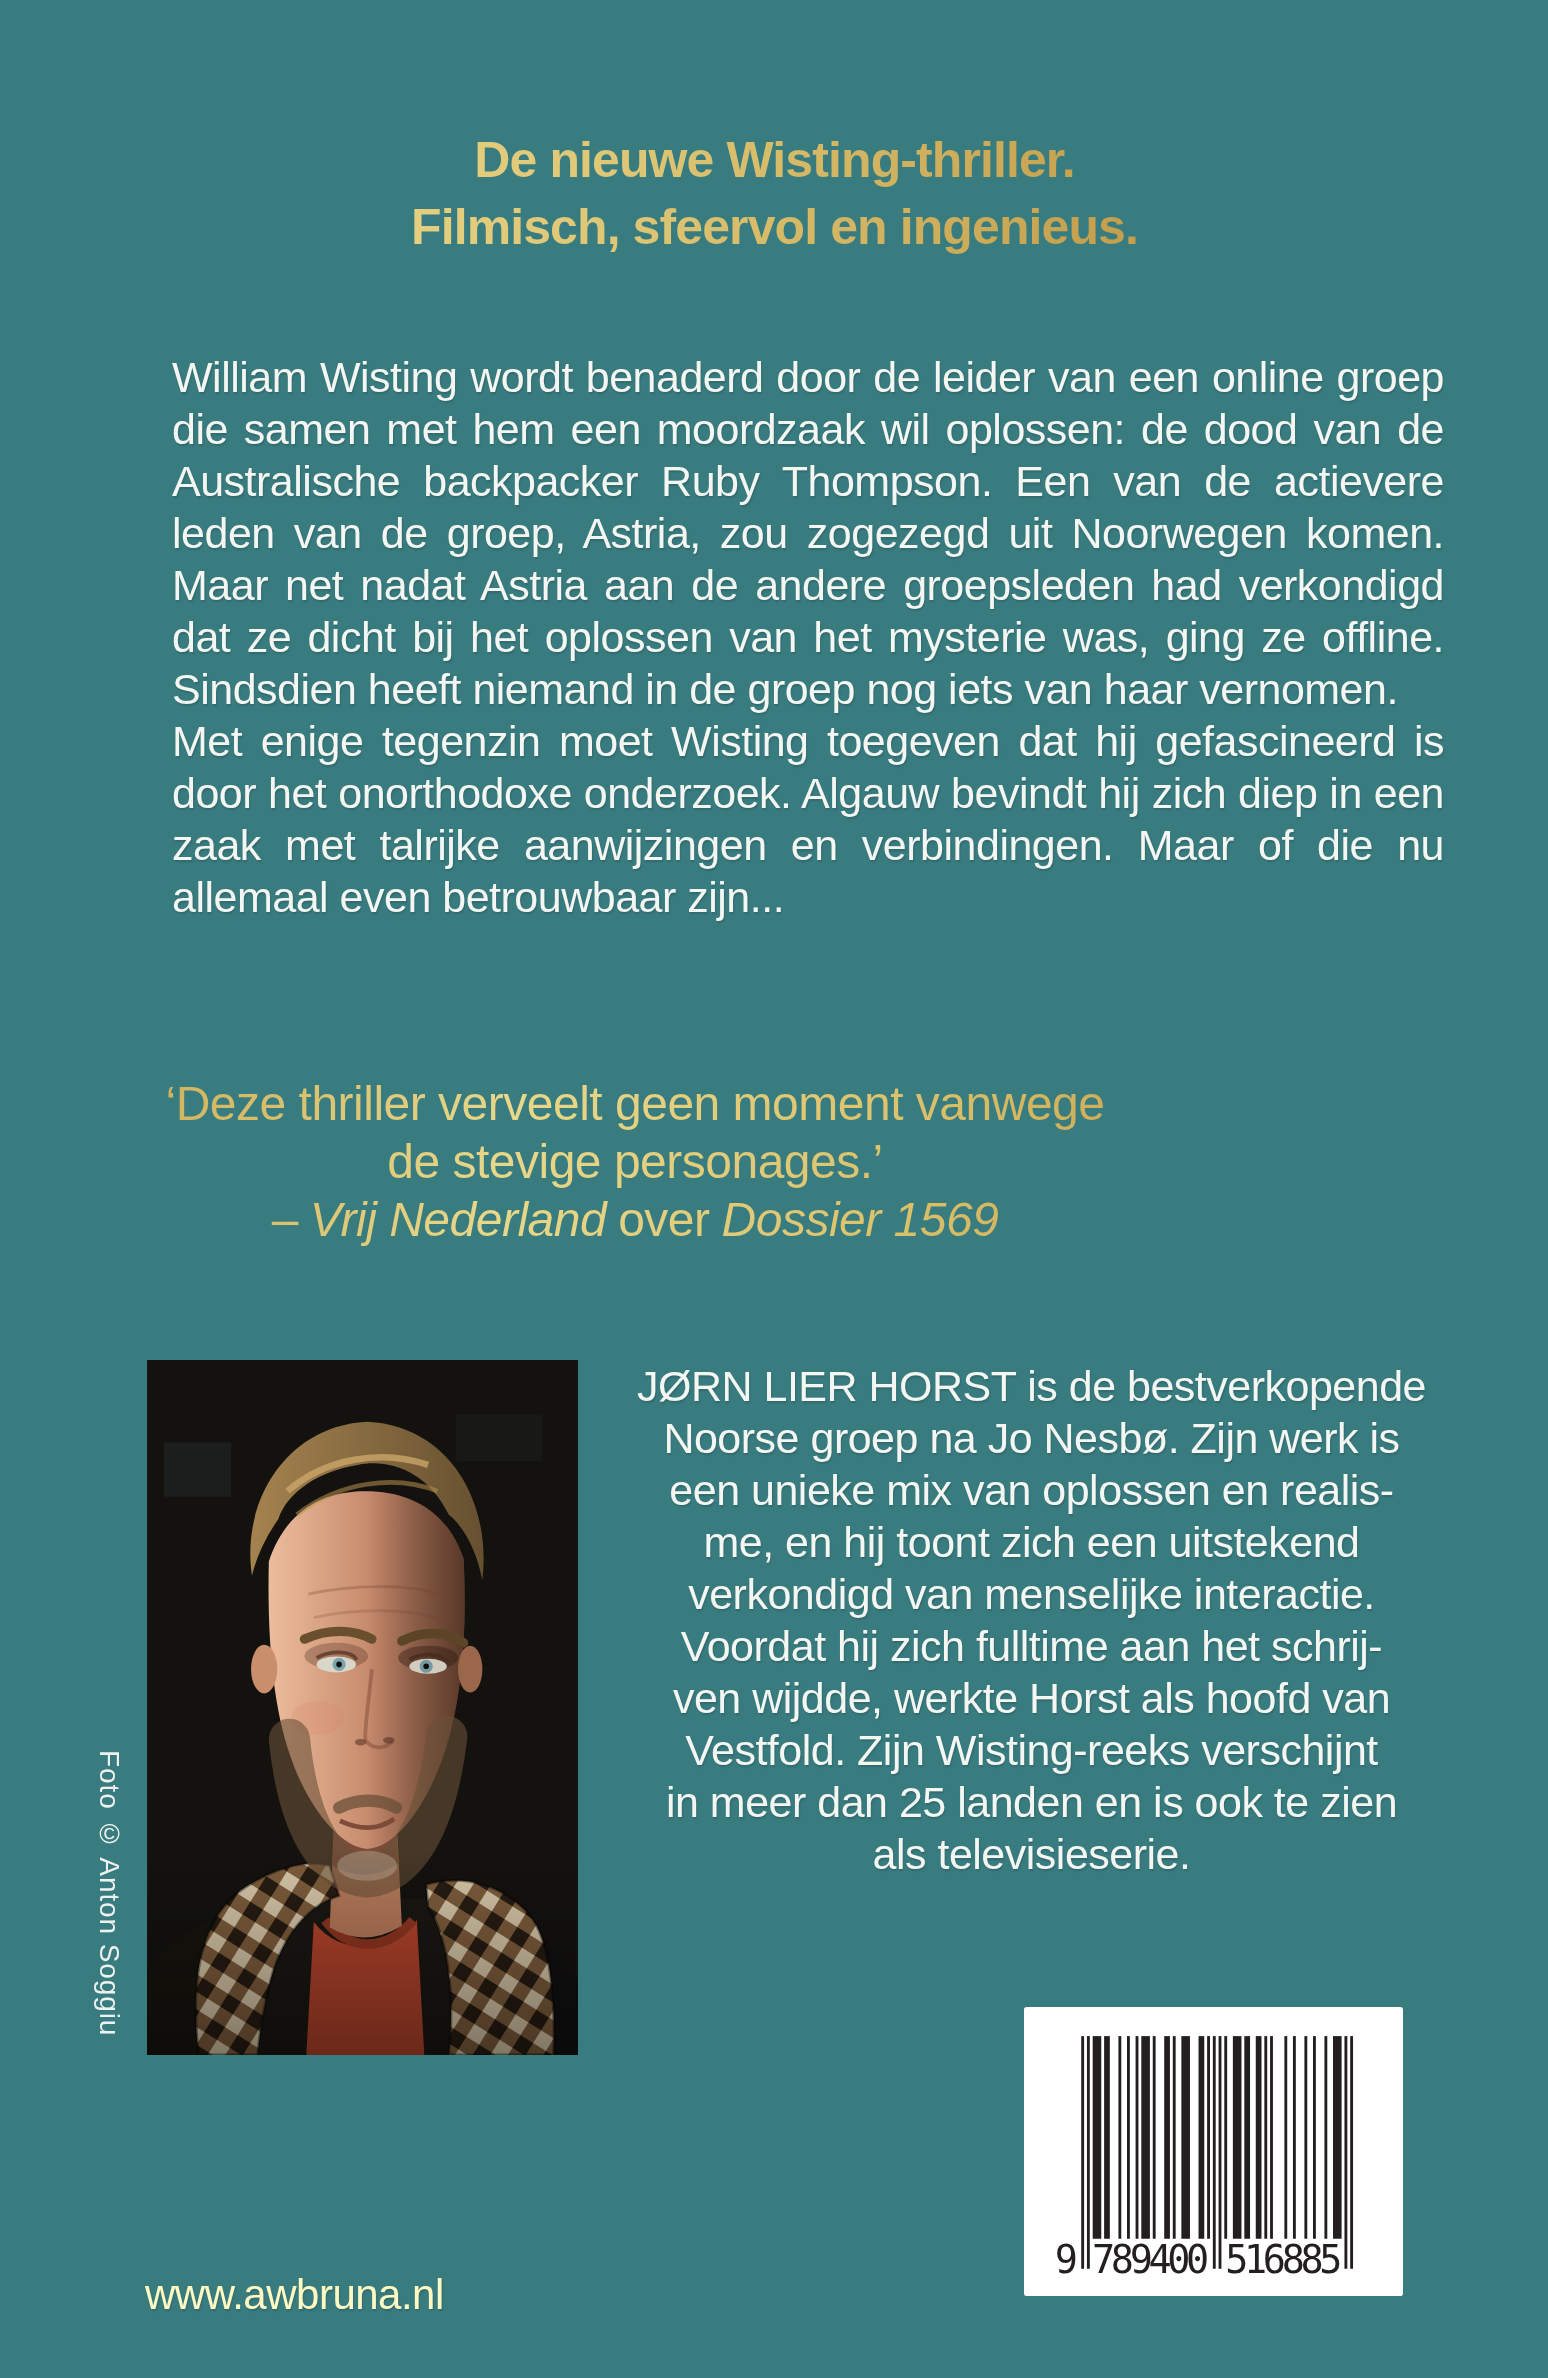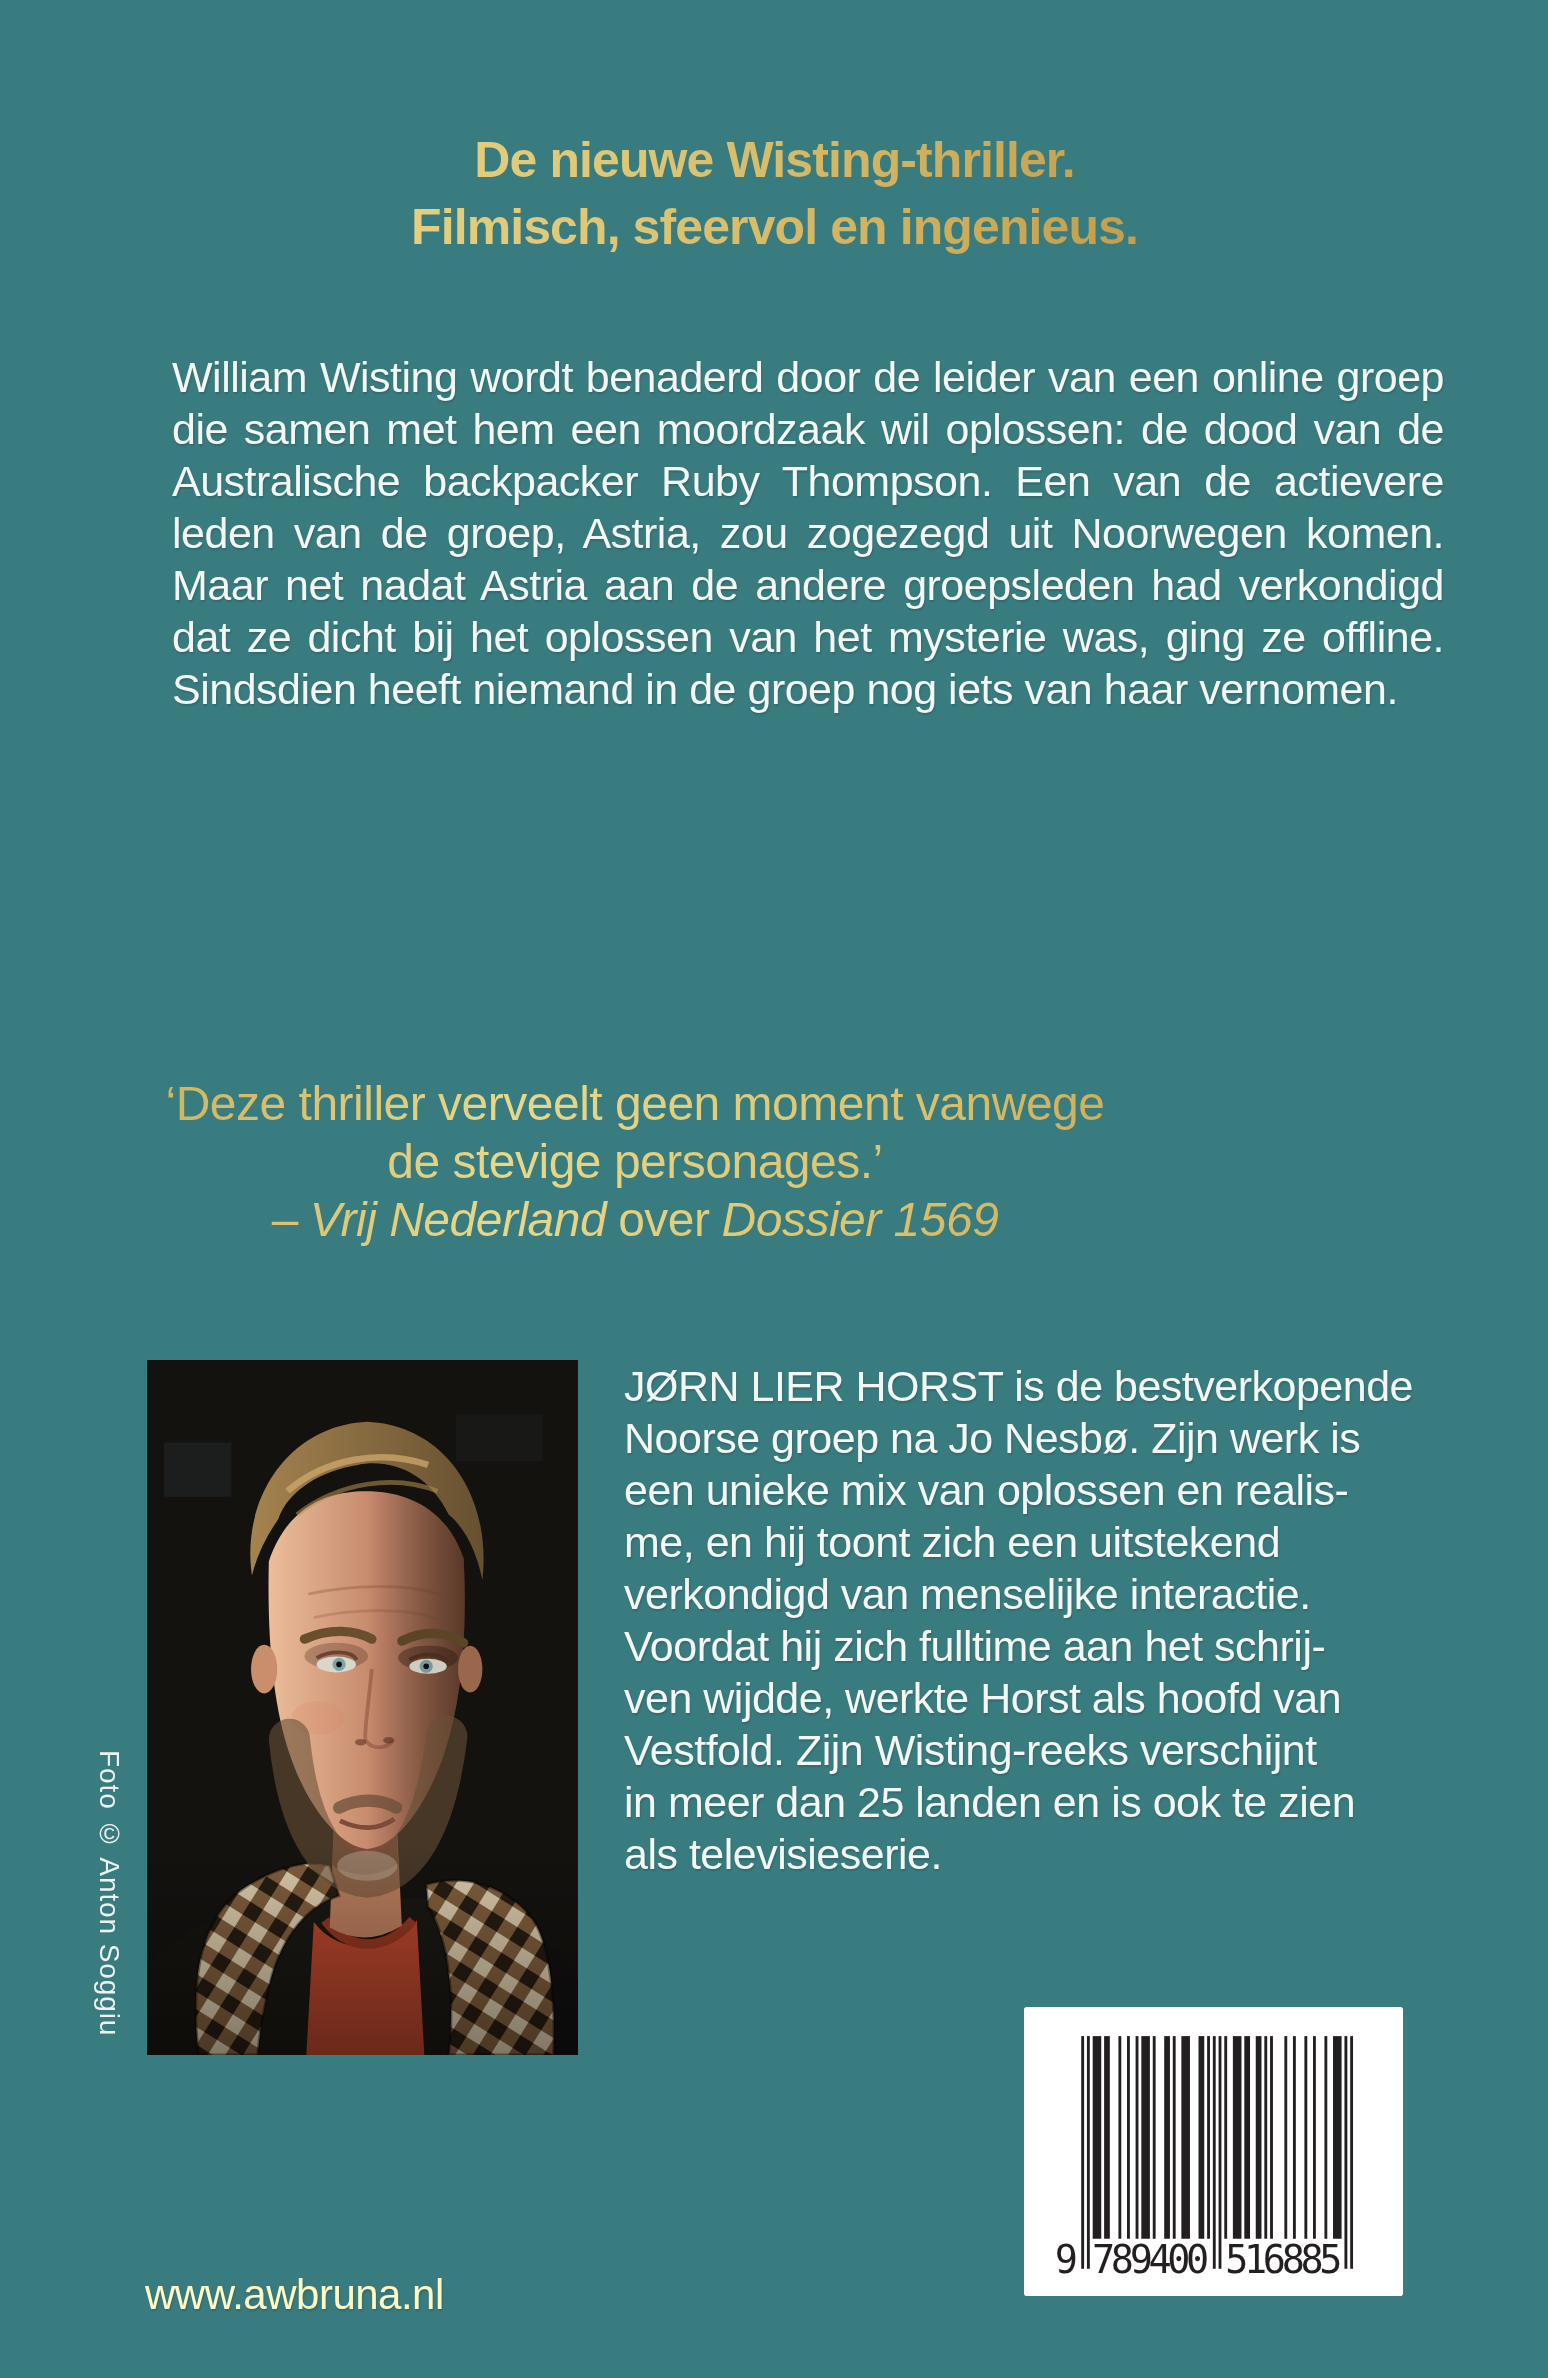--- a/index.html
+++ b/index.html
@@ -47,20 +47,21 @@
   .credit{
     position:absolute;left:93px;top:1750px;height:319px;
     writing-mode:vertical-rl;
     color:#eef2ef;font-size:28px;letter-spacing:0.9px;
     white-space:nowrap;
   }
   .bio{
     position:absolute;left:624px;top:1360px;width:815px;
     color:#f4f6f2;font-size:43px;line-height:52px;letter-spacing:-0.5px;
     text-shadow:0.9px 1.9px 1.9px rgba(0,0,0,.15);
+    text-align:center;
   }
   .bio div{white-space:nowrap;}
   
   .website{
     position:absolute;left:145px;top:2271px;
     color:#fef9c3;font-size:42px;letter-spacing:-0.5px;
     text-shadow:0.9px 1.9px 1.9px rgba(0,0,0,.15);
   }
   .barcode-box{
     position:absolute;left:1024px;top:2007px;width:379px;height:289px;
@@ -76,20 +77,21 @@
 
 <div id="cover">
 
   <div class="headline">
     <div>De nieuwe Wisting-thriller.</div>
     <div>Filmisch, sfeervol en ingenieus.</div>
   </div>
 
   <div class="synopsis">
     <p>William Wisting wordt benaderd door de leider van een online groep die samen met hem een moordzaak wil oplossen: de dood van de Australische backpacker Ruby Thompson. Een van de actievere leden van de groep, Astria, zou zogezegd uit Noorwegen komen. Maar net nadat Astria aan de andere groepsleden had verkondigd dat ze dicht bij het oplossen van het mysterie was, ging ze offline. Sindsdien heeft niemand in de groep nog iets van haar vernomen.</p>
+    <p>Met enige tegenzin moet Wisting toegeven dat hij gefascineerd is door het onorthodoxe onderzoek. Algauw bevindt hij zich diep in een zaak met talrijke aanwijzingen en verbindingen. Maar of die nu allemaal even betrouwbaar zijn...</p>
   </div>
 
   <div class="quote">
     <div>‘Deze thriller verveelt geen moment vanwege</div>
     <div>de stevige personages.’</div>
     <div>
       <span class="attr">
         <span>–</span>
         <span class="it">Vrij Nederland</span>
         <span>over</span>

